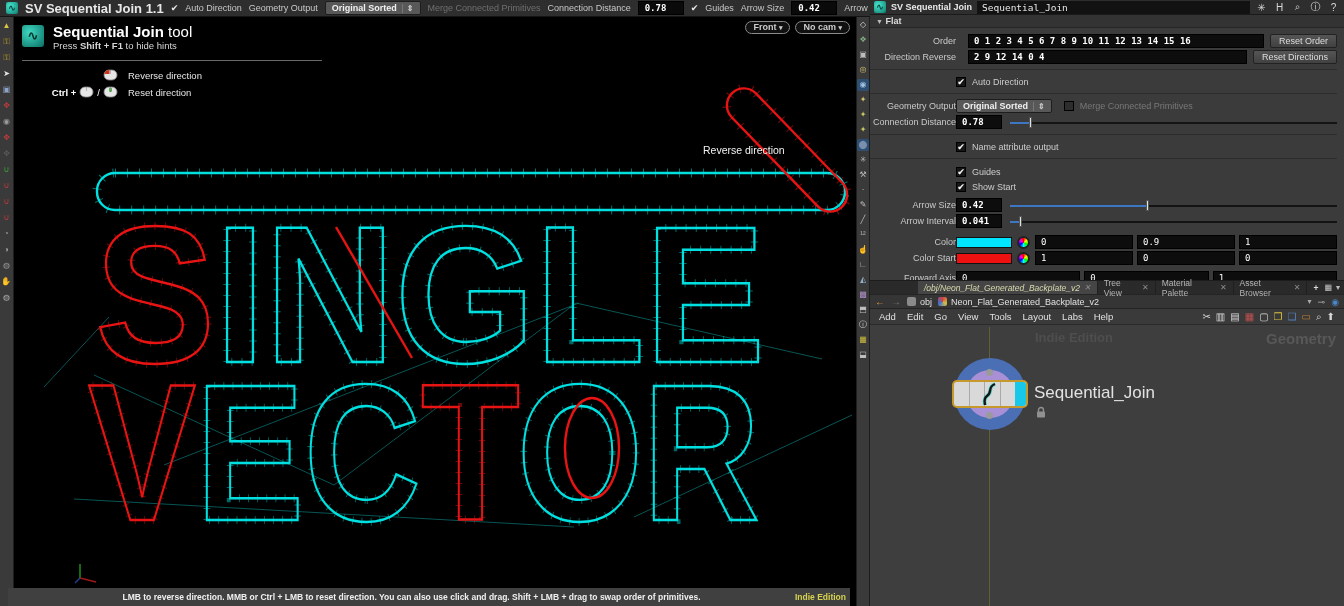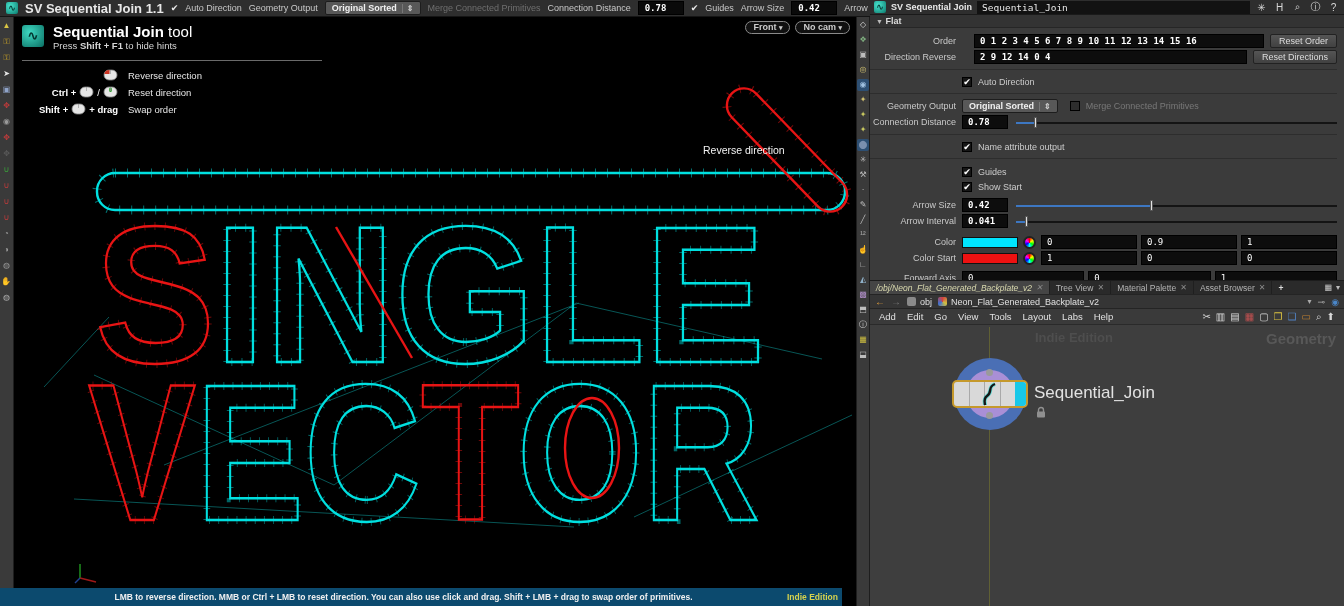--- a/index.html
+++ b/index.html
@@ -38,36 +38,36 @@
   .hint-row { display:flex; align-items:center; margin:5px 0; font-size:9.5px; color:#e6e6e6; }
   .hint-keys { width:96px; text-align:right; font-weight:bold; color:#fff; display:flex; justify-content:flex-end; align-items:center; gap:3px; }
   .hint-label { margin-left:10px; }
   .campills { position:absolute; top:4px; right:6px; display:flex; gap:5px; }
   .pill { border:1px solid #8a8a8a; border-radius:8px; height:13px; line-height:11px; padding:0 7px; font-size:9px; font-weight:bold; color:#ccc; background:#101010; }
   .pill .dn { font-size:7px; }
   #cursorlabel { position:absolute; left:689px; top:127px; color:#f2f2f2; font-size:10.5px; }
   #axisgizmo { position:absolute; left:58px; bottom:2px; }
 
   
-  #bottombar { position:absolute; left:0; top:588px; width:842px; height:18px; background:#0c4a6e; display:flex; align-items:center;padding-left:20px; }
+  #bottombar { position:absolute; left:8px; top:588px; width:842px; height:18px; background:#404040; display:flex; align-items:center;padding-left:20px; }
   #helpmsg { flex:1; text-align:center; color:#f0f0f0; font-weight:bold; font-size:8.5px; }
   #edition-vp { color:#d6d24e; font-size:8.5px; font-weight:bold; margin-right:4px; }
 
   
   #panel { position:absolute; left:870px; top:0; width:474px; height:606px; background:#3b3b3b; }
   #phead { height:15px; background:#2e2e2e; border-bottom:1px solid #1a1a1a; display:flex; align-items:center; gap:5px; padding:0 4px; }
   #phead .tb-title { font-size:9px; }
   #pname { flex:1; background:#121212; color:#e8e8e8; font-size:9.5px; padding:0 5px; height:13px; line-height:13px; }
   .phicon { color:#d8d8d8; font-size:10px; width:13px; text-align:center; }
   #infobar { height:13px; background:#333; border-bottom:1px solid #262626; color:#ddd; font-weight:bold; font-size:9px; padding:1px 6px; }
   #infobar .tri { font-size:7px; color:#bbb; }
 
   #params { padding:4px 7px 0 0; }
   .prow { display:flex; align-items:center; min-height:13px; margin:2px 0; }
-  .plabel { width:86px; flex:none; text-align:right; margin-right:6px; color:#c9c9c9; font-size:9px; }
+  .plabel { width:86px; flex:none; text-align:right; color:#c9c9c9; font-size:9px; }
   .pfield { background:#0d0d0d; border:1px solid #000; color:#fff; font-weight:bold; font-size:9px; padding:1px 5px; }
   .grow { flex:1;margin-left:12px; }
   .pbtn { background:linear-gradient(#555,#414141); border:1px solid #222; border-radius:2px; color:#ddd; font-size:9px; padding:1px 8px; margin-left:6px; flex:none; }
   .chkbox { width:10px; height:10px; background:#161616; border:1px solid #000; color:#fff; font-size:9px; line-height:9px; text-align:center; margin-right:6px; flex:none; }
   .chkbox.off { color:transparent; background:#2d2d2d; }
   .chklabel { font-size:9px; color:#ccc; }
   .chklabel.dim { color:#787878; }
   .slider { flex:1; height:11px; position:relative; margin-left:8px; }
   .slider .track { position:absolute; left:0; right:0; top:5px; height:2px; background:#141414; }
   .slider .fill { position:absolute; left:0; top:5px; height:2px; background:#3d77c2; }
@@ -75,21 +75,21 @@
   .sep { height:1px; background:#2d2d2d; margin:5px 0; }
   .swatch { width:56px; height:11px; border:1px solid #111; flex:none; }
   .wheel { width:13px; height:13px; border-radius:50%; margin:0 5px; flex:none; background:conic-gradient(#f00,#ff0,#0f0,#0ff,#00f,#f0f,#f00); border:2px solid #222; }
   .vec3 { flex:1; display:flex; gap:4px; }
   .vec3 .pfield { flex:1; font-weight:normal; }
 
   
   #network { position:absolute; left:0; top:280px; width:474px; height:326px; background:#3e3e3e; border-top:1px solid #1c1c1c; }
   #ntabs { height:13px; background:#2a2a2a; display:flex; align-items:stretch; font-size:8.5px; }
   .ntab { display:flex; align-items:center; gap:4px; padding:0 6px; color:#b5b5b5; border-right:1px solid #1f1f1f; }
-  .ntab.active { background:#454545; color:#d9d9ae; font-style:italic; }
+  .ntab.active { background:#454545; color:#d9d9ae; font-style:italic;margin-left:48px; }
   .ntab .x { color:#8a8a8a; font-size:8px; }
   .ntab-add { display:flex; align-items:center; padding:0 6px; color:#ddd; font-weight:bold; }
   #ntabs .spacer { flex:1; }
   .ntab-right { display:flex; align-items:center; gap:4px; padding-right:4px; color:#bbb; font-size:8px; }
   #npath { height:15px; background:#353535; display:flex; align-items:center; gap:6px; padding:0 5px; font-size:9px; border-top:1px solid #242424; border-bottom:1px solid #242424; }
   .navarrow { font-size:10px; }
   .chipicon { width:9px; height:9px; border-radius:2px; flex:none; }
   #npath .chip { display:flex; align-items:center; gap:4px; color:#e0e0e0; }
   #npath .right { margin-left:auto; display:flex; gap:6px; align-items:center; color:#aaa; }
   #nmenu { height:16px; background:#3a3a3a; display:flex; align-items:center; gap:11px; padding:0 9px; font-size:9.5px; color:#e0e0e0; border-bottom:1px solid #2a2a2a; }
@@ -238,31 +238,20 @@
               </svg>
               <span style="font-weight: normal;"> / </span>
               <svg width="15" height="12">
                 <rect x="1" y="1" width="13" height="10" rx="5" fill="#e6e6e6" stroke="#888" stroke-width="0.8"></rect>
                 <rect x="6.2" y="1.5" width="2.6" height="4.5" rx="1.2" fill="#2f9f2f"></rect>
                 <line x1="7.5" y1="1" x2="7.5" y2="5" stroke="#999" stroke-width="0.7"></line>
               </svg>
             </span>
             <span class="hint-label">Reset direction</span>
           </div>
-          <div class="hint-row">
-            <span class="hint-keys">
-              <span>Shift + </span>
-              <svg width="15" height="12">
-                <rect x="1" y="1" width="13" height="10" rx="5" fill="#e6e6e6" stroke="#888" stroke-width="0.8"></rect>
-                <line x1="7.5" y1="1" x2="7.5" y2="5" stroke="#999" stroke-width="0.7"></line>
-              </svg>
-              <span> + drag</span>
-            </span>
-            <span class="hint-label">Swap order</span>
-          </div>
         </div>
     </div>
 
     <div class="campills">
       <span class="pill"><span>Front</span> <span class="dn">▾</span></span>
       <span class="pill"><span>No cam</span> <span class="dn">▾</span></span>
     </div>
 
     <div id="cursorlabel">Reverse direction</div>
 

